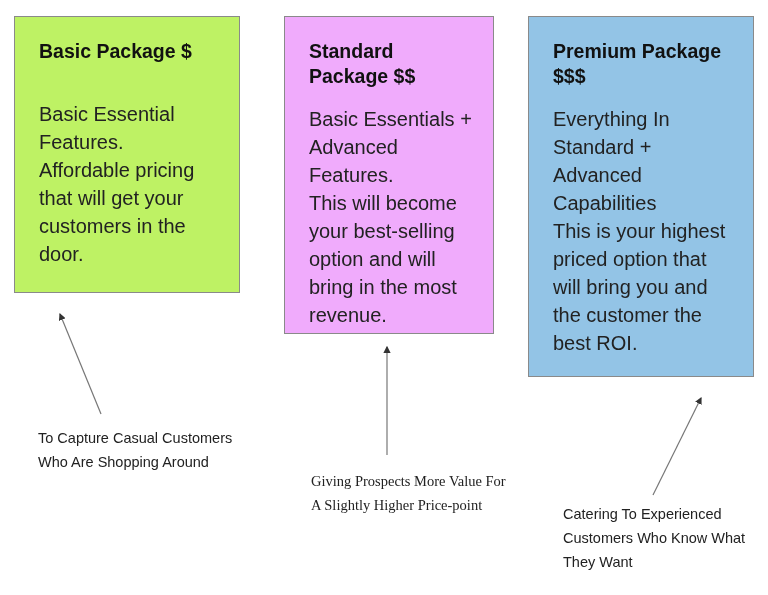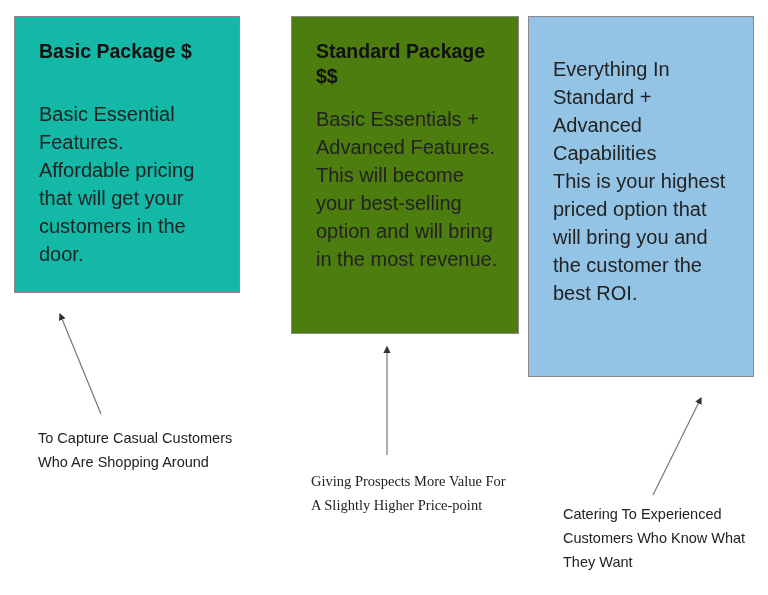--- a/index.html
+++ b/index.html
@@ -3,22 +3,22 @@
 <meta charset="utf-8">
 <style>
   html, body { margin:0; padding:0; }
   body { width:768px; height:595px; background:#ffffff; position:relative; overflow:hidden;
          font-family:"Liberation Sans", sans-serif; color:#1a1a1a; }
   .box { position:absolute; border:1px solid #8a8a8a; box-sizing:border-box; padding:22px 20px 0 24px; }
   .box h2 { margin:0; font-size:19.5px; font-weight:bold; line-height:25px; color:#111; }
   .box p { margin:0; font-size:20px; line-height:28px; color:#222; }
   .box .p1 { margin-top:22px; }
   .box .p2 { }
-  #box-basic { left:14px; top:16px; width:226px; height:277px; background:#14b8a6; }
-  #box-standard { left:291px; top:16px; width:228px; height:318px; background:#4d7c0f; }
+  #box-basic { left:14px; top:16px; width:226px; height:277px; background:#bef264; }
+  #box-standard { left:284px; top:16px; width:210px; height:318px; background:#f0abfc; }
   #box-premium { left:528px; top:16px; width:226px; height:361px; background:#93c4e6; }
   #box-basic .p1 { margin-top:36px; }
   #box-standard .p1 { margin-top:16px; }
   #box-premium .p1 { margin-top:16px; }
   .caption { position:absolute; font-size:14.5px; line-height:24px; color:#222; }
   #cap-basic { left:38px; top:426px; width:200px; }
   #cap-standard { left:311px; top:469px; width:200px;font-family:Liberation Serif, serif; }
   #cap-premium { left:563px; top:502px; width:200px; }
   svg.arrows { position:absolute; left:0; top:0; }
 </style>
@@ -31,20 +31,21 @@
   <p class="p2">Affordable pricing that will get your customers in the door.</p>
 </div>
 
 <div class="box" id="box-standard">
   <h2>Standard Package $$</h2>
   <p class="p1">Basic Essentials + Advanced Features.</p>
   <p class="p2">This will become your best-selling option and will bring in the most revenue.</p>
 </div>
 
 <div class="box" id="box-premium">
+  <h2>Premium Package $$$</h2>
   <p class="p1">Everything In Standard + Advanced Capabilities</p>
   <p class="p2">This is your highest priced option that will bring you and the customer the best ROI.</p>
 </div>
 
 <svg class="arrows" width="768" height="595">
   <defs>
     <marker id="ah" markerWidth="6" markerHeight="6" refX="5" refY="3" orient="auto">
       <path d="M0,0 L6,3 L0,6 z" fill="#333"></path>
     </marker>
   </defs>

